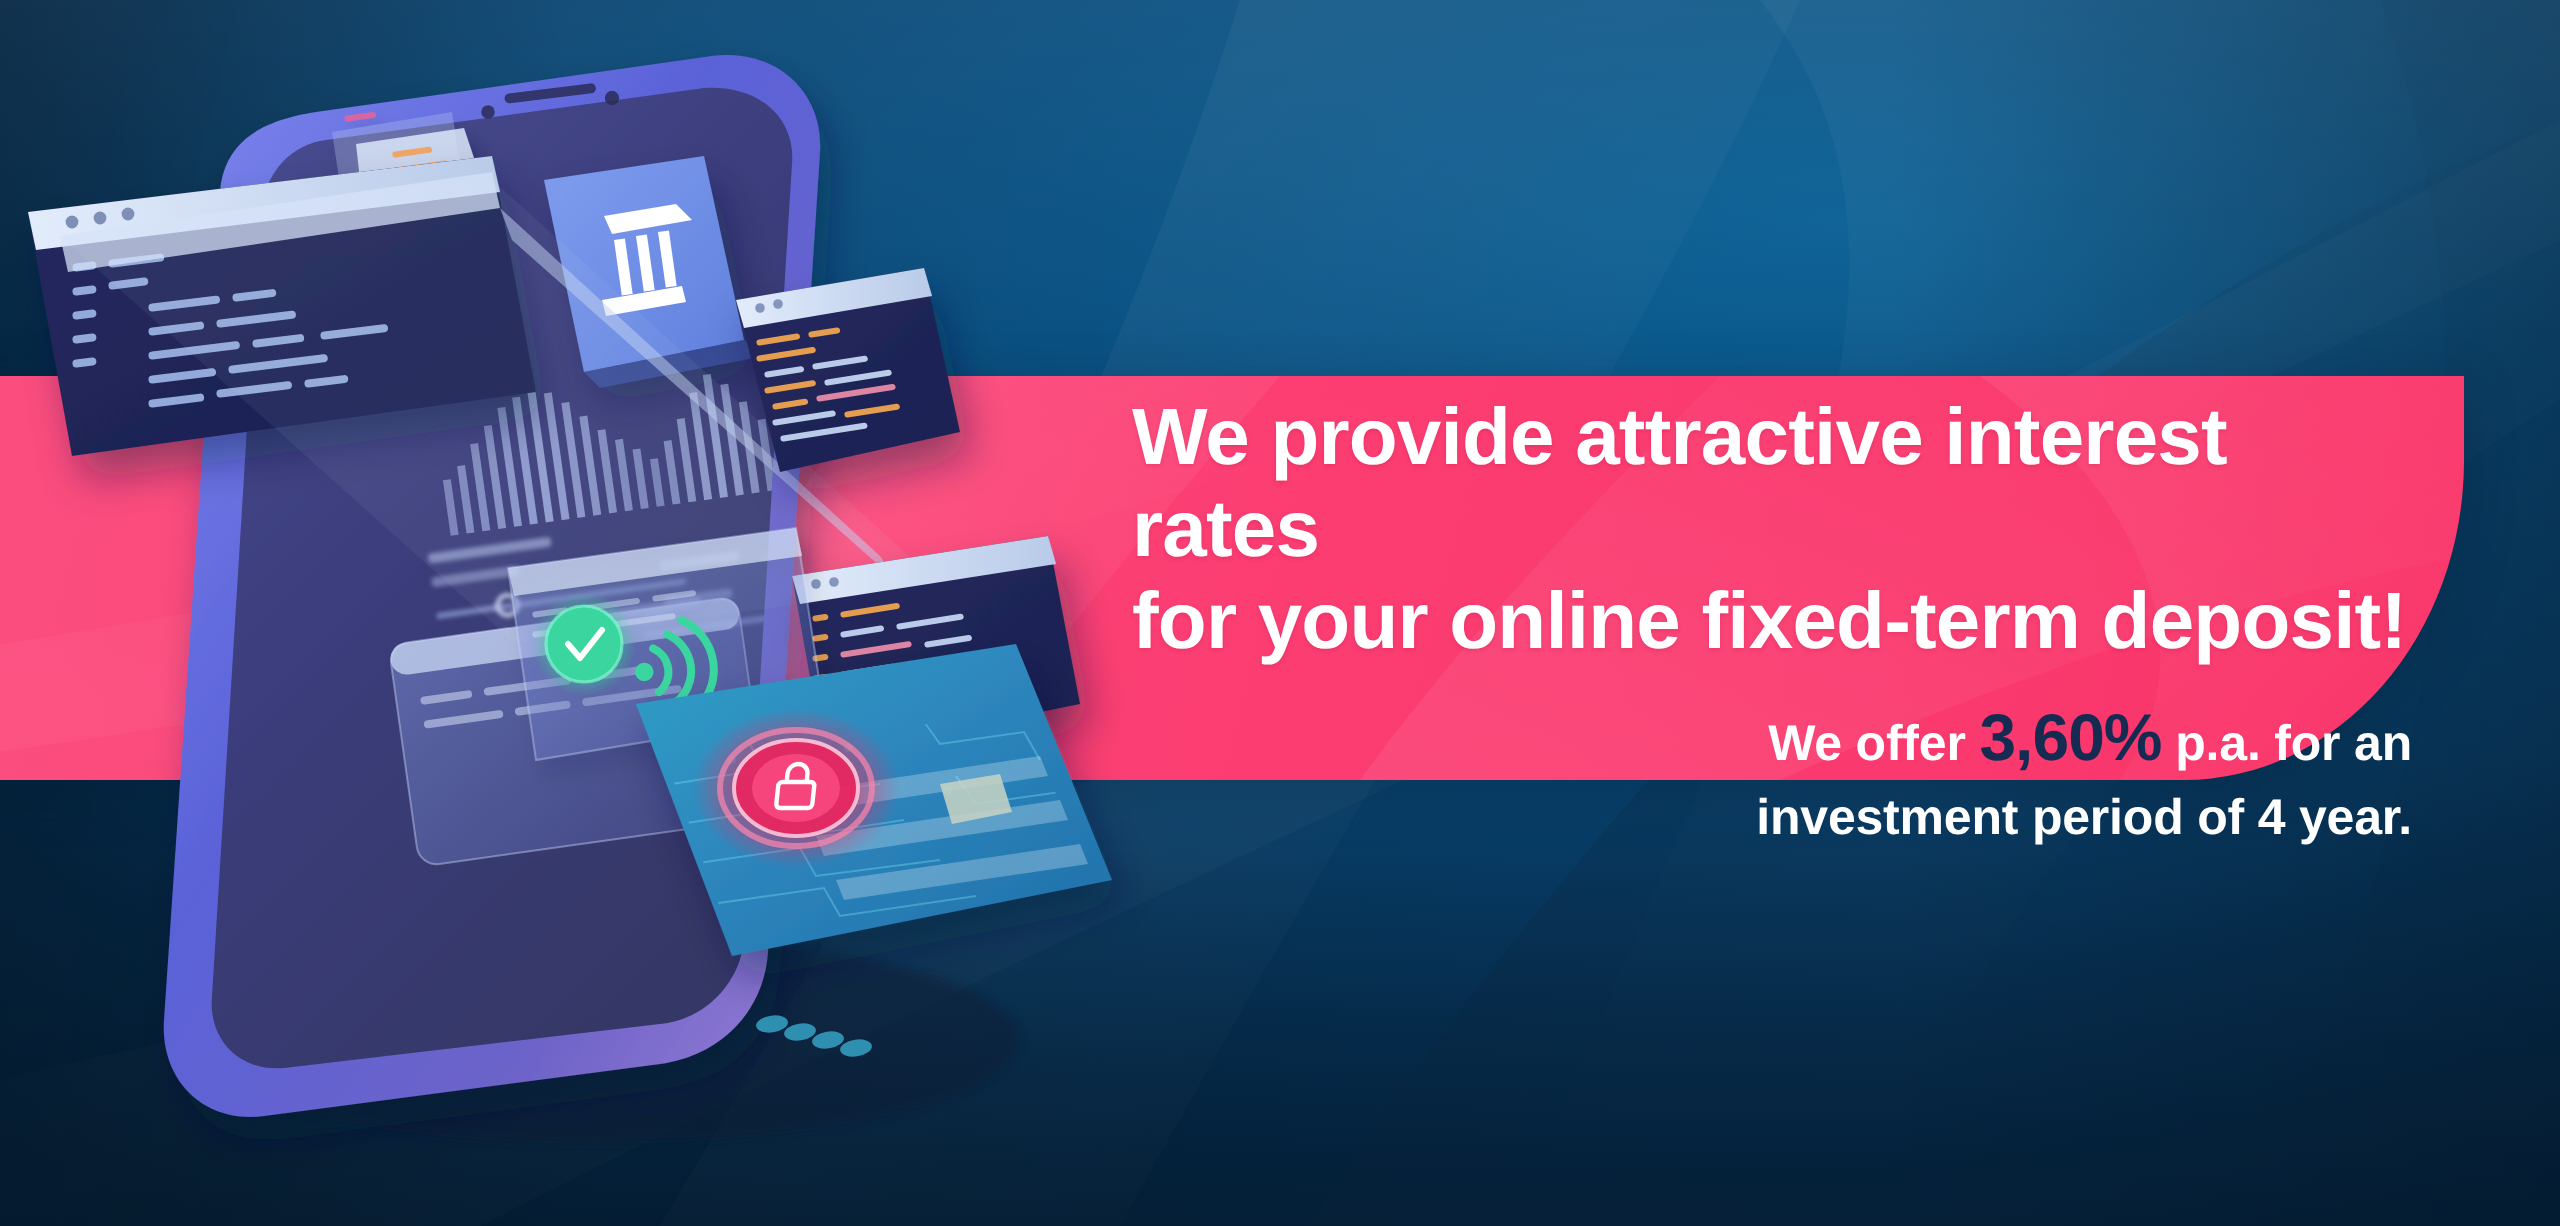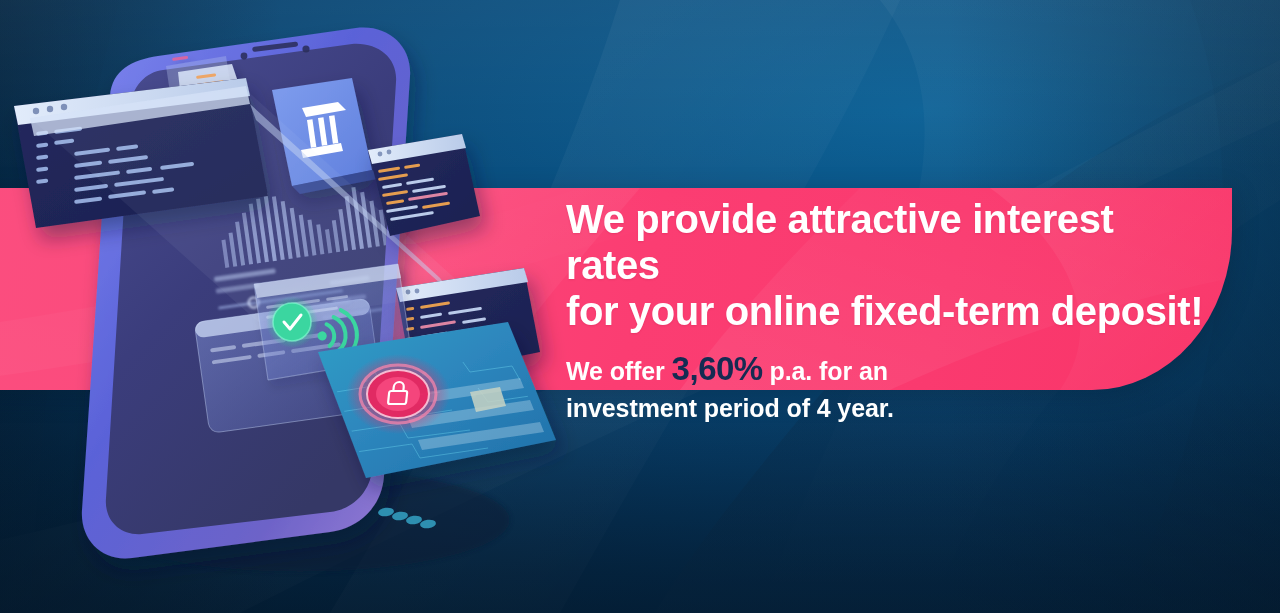--- a/index.html
+++ b/index.html
@@ -60,20 +60,21 @@
     white-space:pre-line;
     text-shadow:0 1px 2px rgba(160,12,60,.18);
   }
   .sub{
     margin:16px 0 0 0;
     color:#ffffff;
     font-size:25px;
     line-height:37px;
     font-weight:700;
     letter-spacing:-0.1px;
+    text-align:right;
   }
   .sub .rate{
     color:#152b52;
     font-size:33px;
     font-weight:700;
     letter-spacing:-0.5px;
   }
   .sub .ln{display:block;}
 </style>
 </head>

